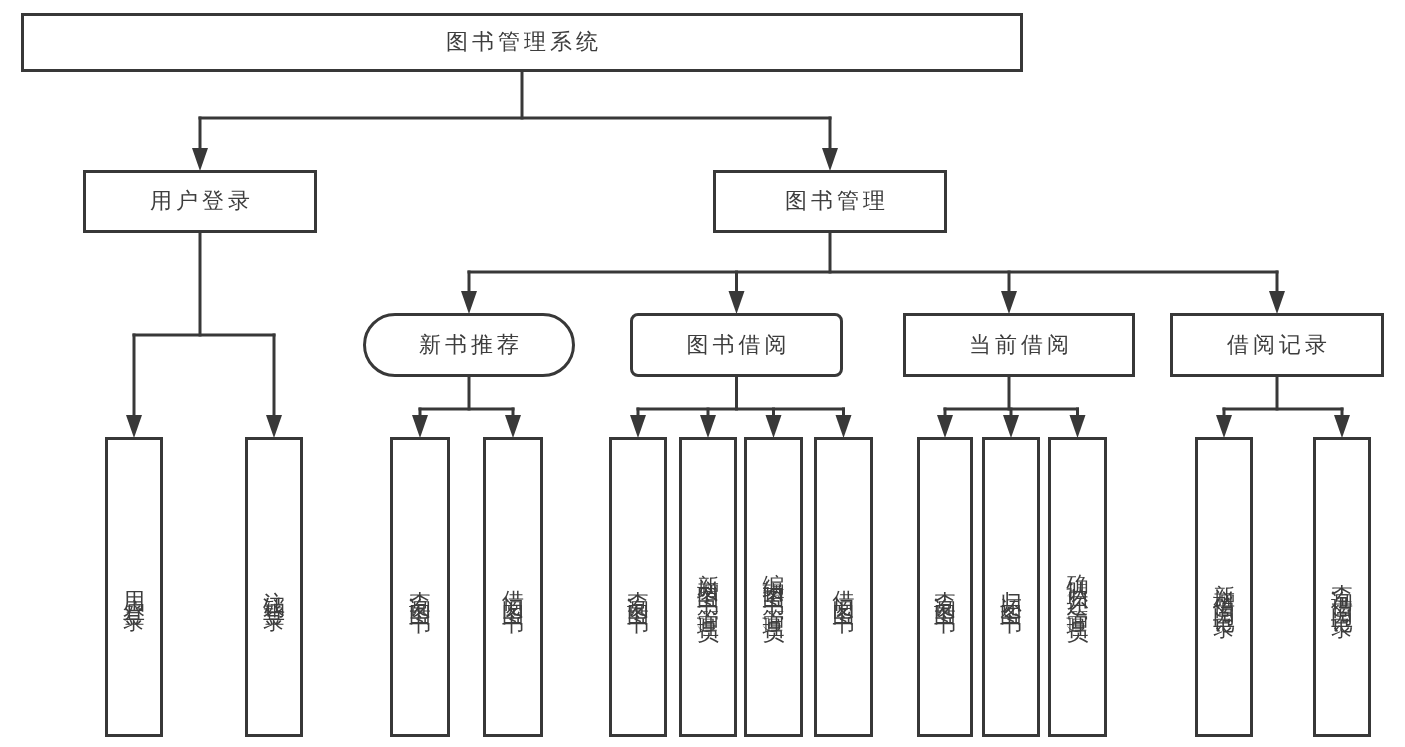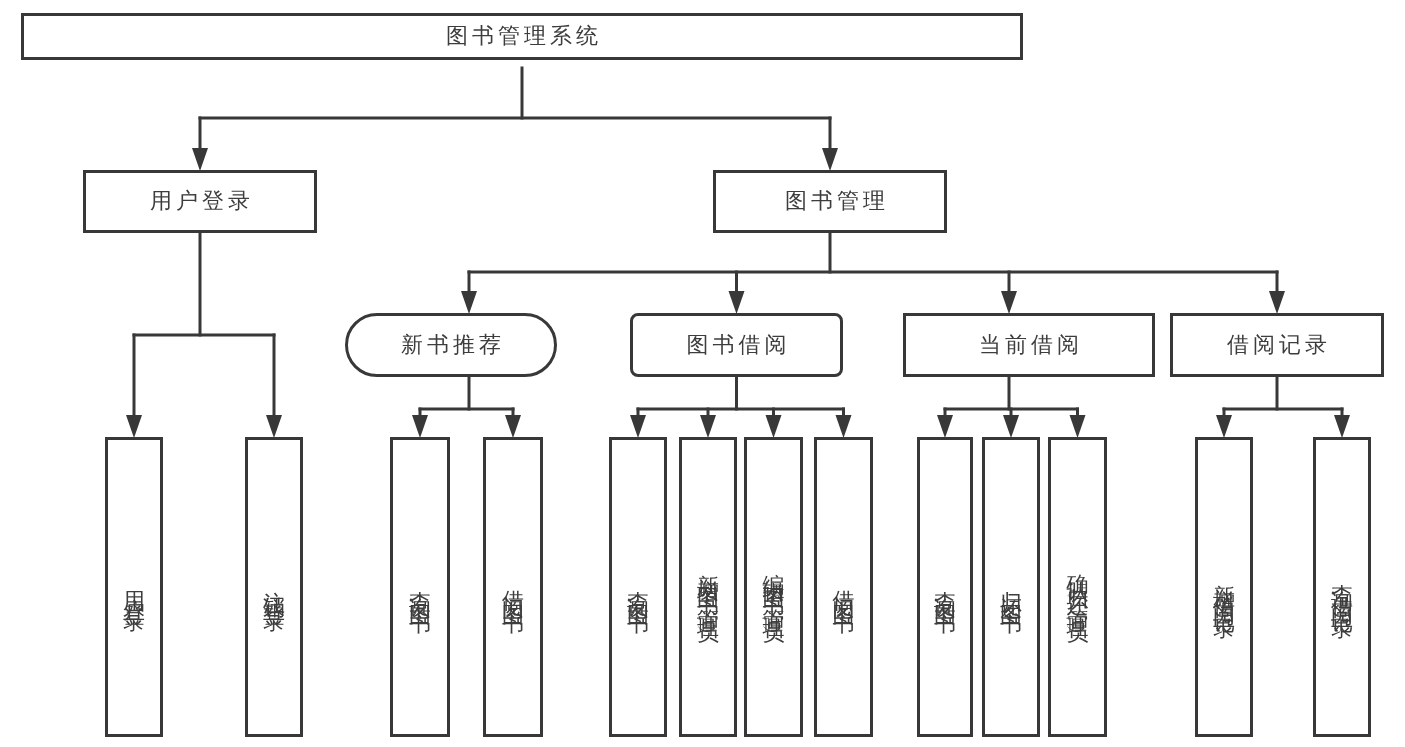--- a/index.html
+++ b/index.html
@@ -109,36 +109,36 @@
       <line x1="1077.5" y1="409" x2="1077.5" y2="419" stroke="#383838" stroke-width="3" stroke-linecap="square"></line>
       <polygon points="1069.5,415 1085.5,415 1077.5,438" fill="#383838"></polygon>
       <line x1="1277" y1="377" x2="1277" y2="409" stroke="#383838" stroke-width="3" stroke-linecap="square"></line>
       <line x1="1224" y1="409" x2="1342" y2="409" stroke="#383838" stroke-width="3" stroke-linecap="square"></line>
       <line x1="1224" y1="409" x2="1224" y2="419" stroke="#383838" stroke-width="3" stroke-linecap="square"></line>
       <polygon points="1216,415 1232,415 1224,438" fill="#383838"></polygon>
       <line x1="1342" y1="409" x2="1342" y2="419" stroke="#383838" stroke-width="3" stroke-linecap="square"></line>
       <polygon points="1334,415 1350,415 1342,438" fill="#383838"></polygon>
     </svg>
   <div id="nodes">
-      <div class="node h" style="left: 21px; top: 13px; width: 1002px; height: 47px;">
+      <div class="node h" style="left: 21px; top: 13px; width: 1002px; height: 59px;">
         <span>图书管理系统</span>
       </div>
       <div class="node h" style="left: 83px; top: 170px; width: 234px; height: 63px;">
         <span>用户登录</span>
       </div>
       <div class="node h" style="left: 713px; top: 170px; width: 234px; height: 63px; padding-left: 10px;">
         <span>图书管理</span>
       </div>
-      <div class="node h" style="left: 345px; top: 313px; width: 212px; height: 64px; border-radius: 32px;">
+      <div class="node h" style="left: 363px; top: 313px; width: 212px; height: 64px; border-radius: 32px;">
         <span>新书推荐</span>
       </div>
       <div class="node h" style="left: 630px; top: 313px; width: 213px; height: 64px; border-radius: 8px;">
         <span>图书借阅</span>
       </div>
-      <div class="node h" style="left: 903px; top: 313px; width: 252px; height: 64px; text-align: center;">
+      <div class="node h" style="left: 903px; top: 313px; width: 232px; height: 64px; text-align: center;">
         <span>当前借阅</span>
       </div>
       <div class="node h" style="left: 1170px; top: 313px; width: 214px; height: 64px;">
         <span>借阅记录</span>
       </div>
       <div class="node v" style="left: 105px; top: 437px; width: 58px; height: 300px;">
         <span>用户登录</span>
       </div>
       <div class="node v" style="left: 245px; top: 437px; width: 58px; height: 300px;">
         <span>注销登录</span>

